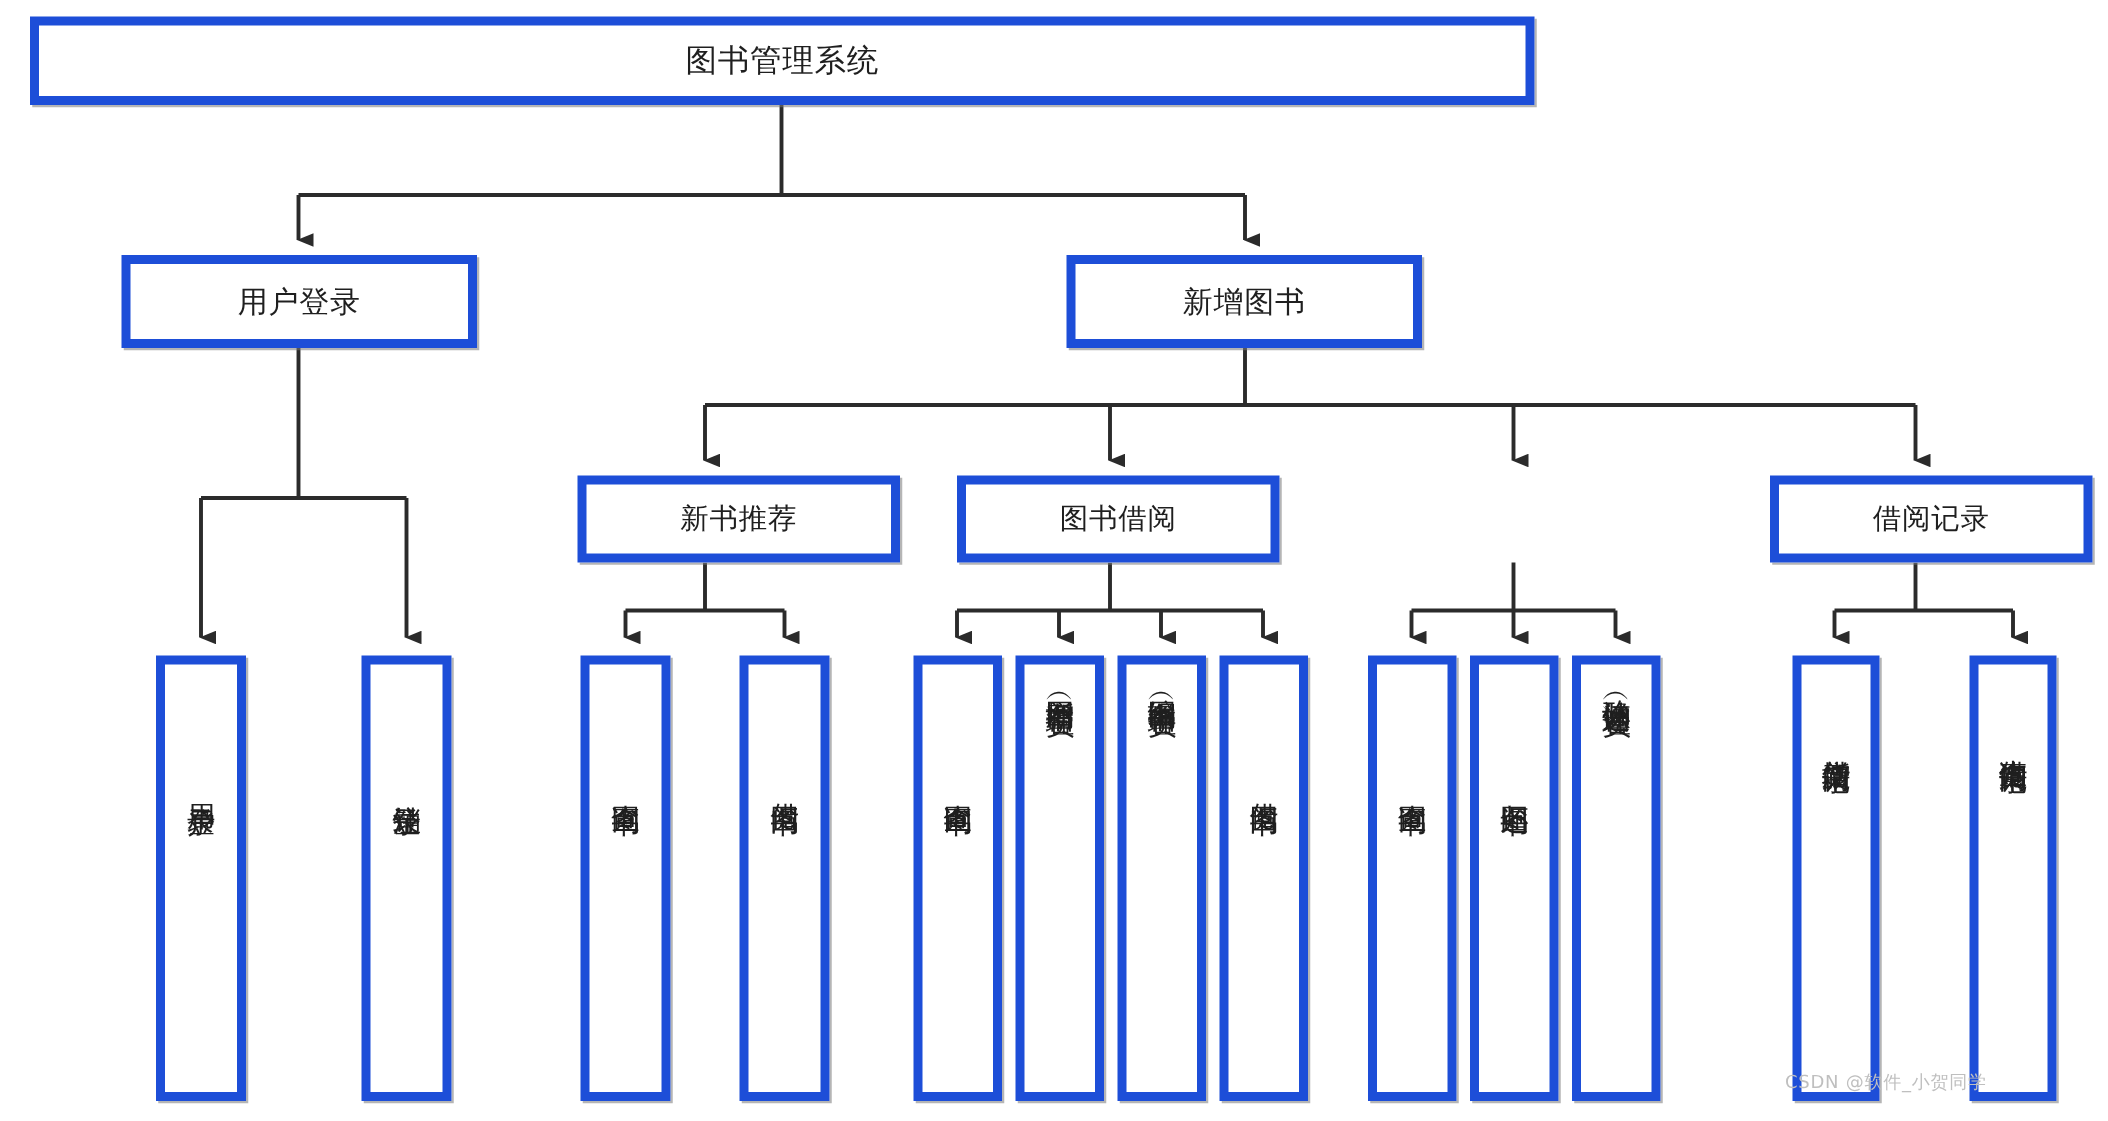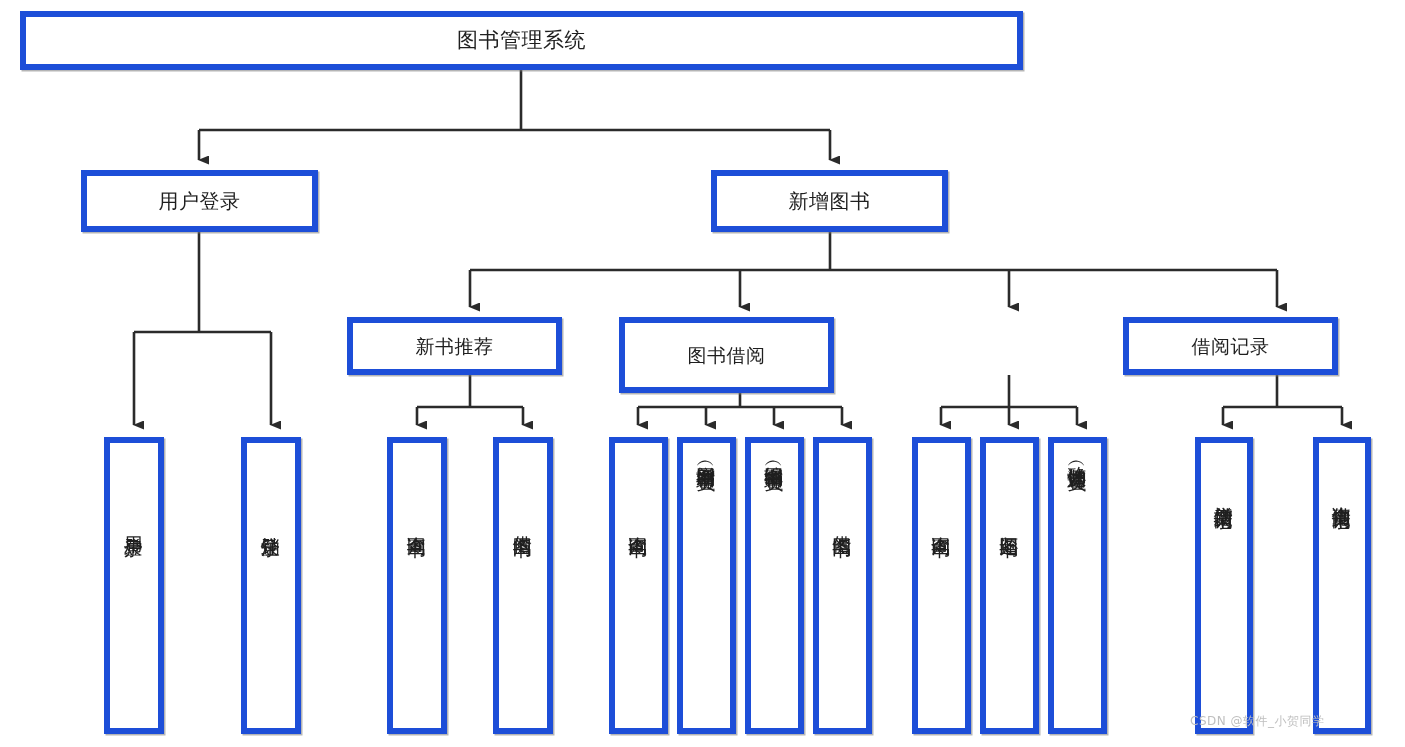--- a/index.html
+++ b/index.html
@@ -132,27 +132,27 @@
     <span class="label">图书管理系统</span>
   </div>
 
   <div class="node lvl2" style="left:81px; top:170px; width:237px; height:62px;">
     <span class="label">用户登录</span>
   </div>
   <div class="node lvl2" style="left:711px; top:170px; width:237px; height:62px;">
     <span class="label">新增图书</span>
   </div>
 
-  <div class="node lvl3" style="left:347px; top:317px; width:215px; height:58px;text-align:center;">
+  <div class="node lvl3" style="left:385px; top:317px; width:215px; height:58px;text-align:center;">
     <span class="label">新书推荐</span>
   </div>
-  <div class="node lvl3" style="left:619px; top:317px; width:215px; height:76px;">
+  <div class="node lvl3" style="left:638px; top:317px; width:215px; height:58px;">
     <span class="label">图书借阅</span>
   </div>
-  <div class="node lvl3" style="left:1123px; top:317px; width:215px; height:58px;">
+  <div class="node lvl3" style="left:1180px; top:317px; width:215px; height:58px;">
     <span class="label">借阅记录</span>
   </div>
 
   <div class="node leaf pad-top" style="left:104px; top:437px; width:60px; height:297px;">
     <span class="label">用户登录</span>
   </div>
   <div class="node leaf pad-top" style="left:241px; top:437px; width:60px; height:297px;">
     <span class="label">注销登录</span>
   </div>
 

